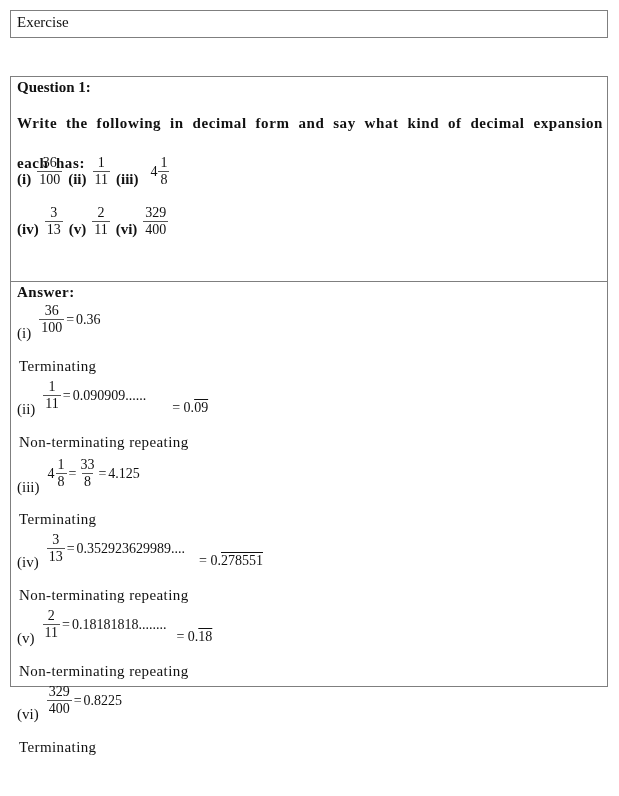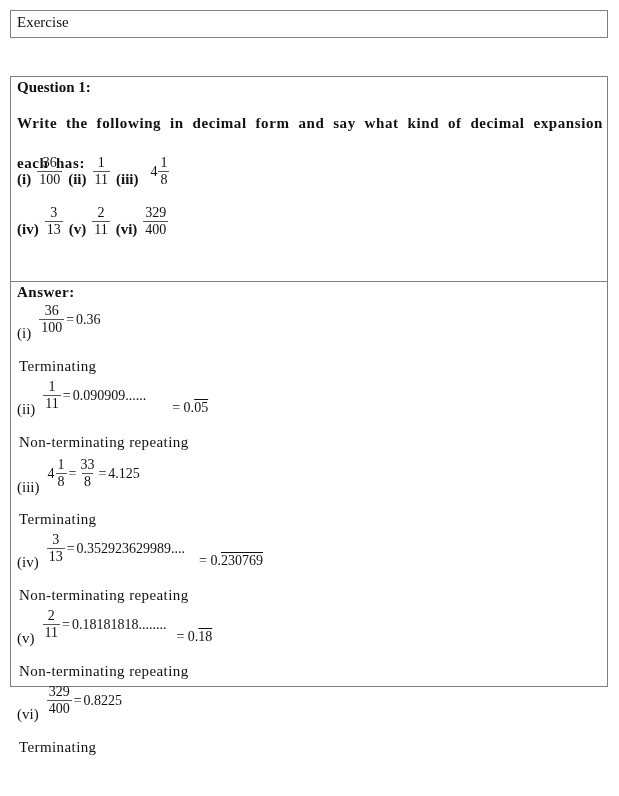--- a/index.html
+++ b/index.html
@@ -131,21 +131,21 @@
     <span class="lbl">(ii)</span>
     <span class="expr">
       <span class="frac">
         <span class="num">1</span>
         <span class="den">11</span>
       </span>
       <span class="eq">=</span>
       <span>0.090909......</span>
     </span>
     <span class="tail">
-      <span>= 0.</span><span class="overline">05</span>
+      <span>= 0.</span><span class="overline">09</span>
     </span>
   </div>
   <div class="abs kind" style="top:357px;">Non-terminating repeating</div>
 
   <div class="abs ans" style="top:386px;">
     <span class="lbl">(iii)</span>
     <span class="expr">
       <span class="mixed">
         <span class="whole">4</span>
         <span class="frac">
@@ -168,21 +168,21 @@
     <span class="lbl">(iv)</span>
     <span class="expr">
       <span class="frac">
         <span class="num">3</span>
         <span class="den">13</span>
       </span>
       <span class="eq">=</span>
       <span>0.352923629989....</span>
     </span>
     <span class="tail" style="margin-left:14px;">
-      <span>= 0.</span><span class="overline">230769</span>
+      <span>= 0.</span><span class="overline">278551</span>
     </span>
   </div>
   <div class="abs kind" style="top:510px;">Non-terminating repeating</div>
 
   <div class="abs ans" style="top:537px;">
     <span class="lbl">(v)</span>
     <span class="expr">
       <span class="frac">
         <span class="num">2</span>
         <span class="den">11</span>

